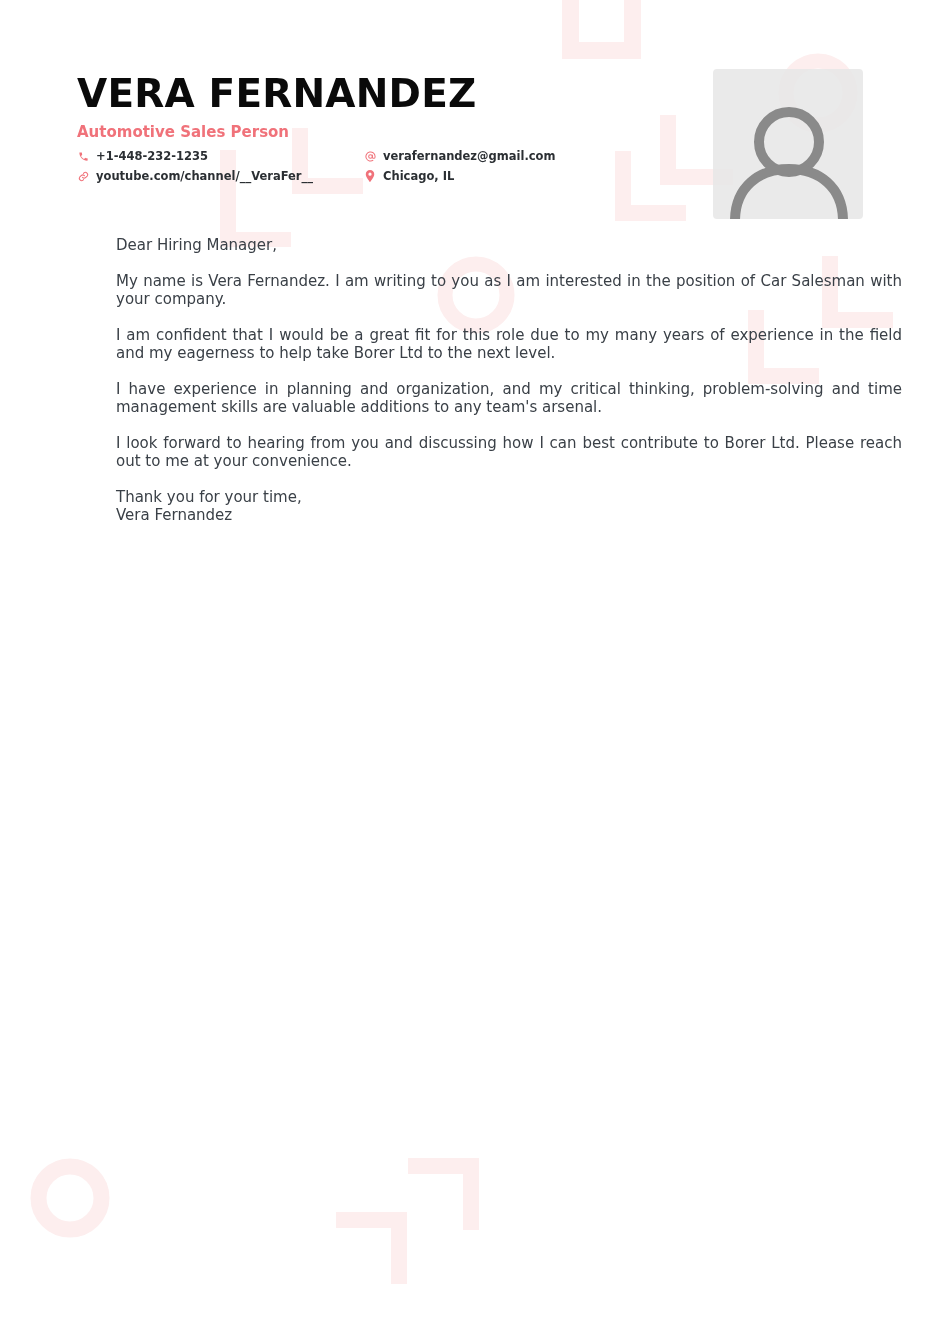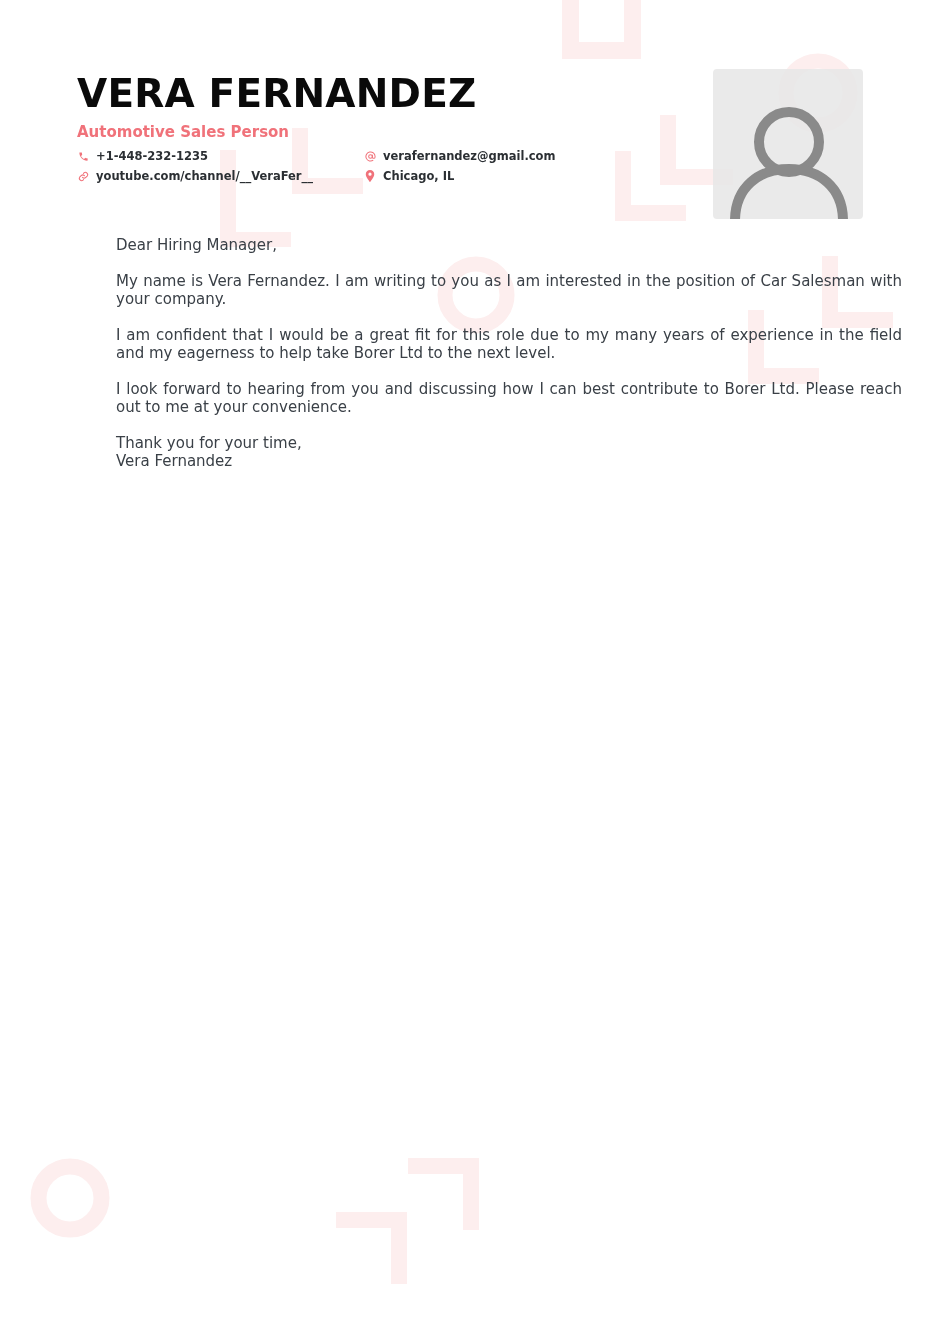--- a/index.html
+++ b/index.html
@@ -128,18 +128,19 @@
     <svg width="150" height="150" viewBox="0 0 150 150">
       <circle cx="76" cy="73" r="30" fill="none" stroke="#8a8a8a" stroke-width="10"></circle>
       <path d="M22 152 C22 118 46 100 76 100 C106 100 130 118 130 152" fill="none" stroke="#8a8a8a" stroke-width="10"></path>
     </svg>
   </div>
 
   <div class="letter">
     <p class="closing" style="margin-bottom:18px;">Dear Hiring Manager,</p>
     <p>My name is Vera Fernandez. I am writing to you as I am interested in the position of Car Salesman with your company.</p>
     <p>I am confident that I would be a great fit for this role due to my many years of experience in the field and my eagerness to help take Borer Ltd to the next level.</p>
+    <p>I have experience in planning and organization, and my critical thinking, problem-solving and time management skills are valuable additions to any team's arsenal.</p>
     <p>I look forward to hearing from you and discussing how I can best contribute to Borer Ltd. Please reach out to me at your convenience.</p>
     <p class="closing">Thank you for your time,</p>
     <p class="closing">Vera Fernandez</p>
   </div>
 
 </div>
 
 </body></html>

